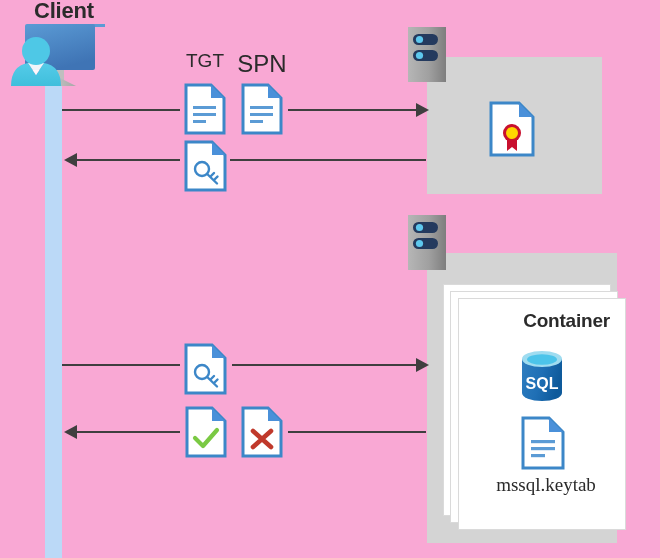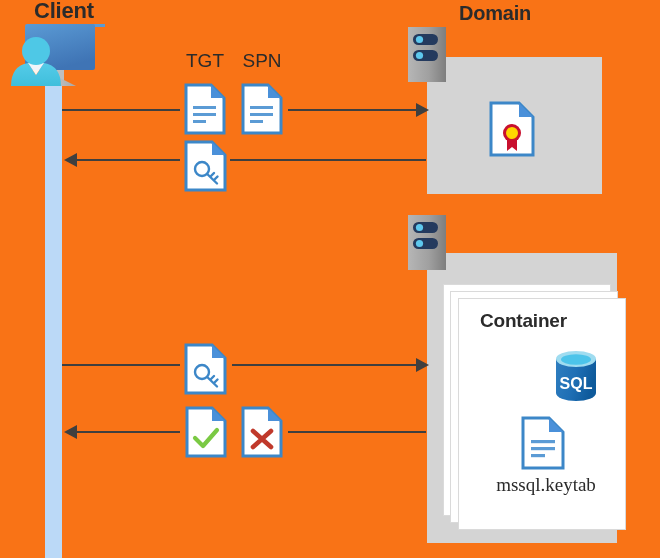--- a/index.html
+++ b/index.html
@@ -8,21 +8,21 @@
     background: #ffffff;
   }
   body {
     font-family: "Liberation Sans", sans-serif;
     -webkit-font-smoothing: antialiased;
   }
   #canvas {
     position: relative;
     width: 660px;
     height: 558px;
-    background: #f97316;
+    background: #f9a8d4;
     overflow: hidden;
   }
   .abs { position: absolute; }
 
   
   .label-title {
     font-weight: bold;
     color: #2b2b2b;
     line-height: 1.12;
     letter-spacing: -0.2px;
@@ -46,21 +46,21 @@
     font-size: 20px;
     width: 160px;
   }
   #linux-title {
     left: 459px; top: 221px;
     font-size: 20px;
   }
   #container-title {
     left: 480px; top: 310px;
     width: 130px;
-    text-align: left;
+    text-align: right;
     font-size: 19px;
   }
   #keytab-label {
     left: 470px; top: 474px;
     width: 152px;
     text-align: center;
     font-size: 19px;
     font-family: Liberation Serif, serif;
   }
   #accepted-denied {
@@ -72,21 +72,21 @@
   #tgt-label {
     left: 180px; top: 50px;
     width: 50px;
     text-align: center;
     font-size: 19px;
   }
   #spn-label {
     left: 236px; top: 50px;
     width: 52px;
     text-align: center;
-    font-size: 19px;
+    font-size: 24px;
   }
 
   
   #client-lifeline {
     left: 45px; top: 85px;
     width: 17px; height: 473px;
     background: #bbd9f7;
   }
 
   
@@ -146,21 +146,21 @@
 
       <path d="M20 41 l8 12 l8 -12 q-8 -3 -16 0 z" fill="#ffffff" opacity="0.92"></path>
 
       <circle cx="28" cy="29" r="14" fill="#4ec8e6"></circle>
     </svg>
   </div>
 
   <div class="abs gray-box" id="dc-box"></div>
 
   <div class="abs label-title" id="dc-title">
-    <span>Domain</span><br>
+    <br>
   </div>
 
   <div class="abs" style="left:408px; top:27px; width:38px; height:55px;">
     <svg class="icon" width="38" height="55" viewBox="0 0 38 55" xmlns="http://www.w3.org/2000/svg">
       <defs>
         <linearGradient id="rackGrad1" x1="0" y1="0" x2="1" y2="0">
           <stop offset="0%" stop-color="#b6b6b6"></stop>
           <stop offset="55%" stop-color="#a0a0a0"></stop>
           <stop offset="100%" stop-color="#7e7e7e"></stop>
         </linearGradient>
@@ -203,21 +203,21 @@
       <circle cx="11.5" cy="28.5" r="3.6" fill="#5ec8ee"></circle>
     </svg>
   </div>
 
   <div class="abs card" id="card-back"></div>
   <div class="abs card" id="card-mid"></div>
   <div class="abs card" id="card-front"></div>
 
   <div class="abs label-title" id="container-title">Container</div>
 
-  <div class="abs" style="left:518px; top:348px; width:48px; height:56px;margin-left:34px;">
+  <div class="abs" style="left:518px; top:348px; width:48px; height:56px;">
     <svg class="icon" width="48" height="56" viewBox="0 0 48 56" xmlns="http://www.w3.org/2000/svg">
       <defs>
         <linearGradient id="sqlBody" x1="0" y1="0" x2="1" y2="0.3">
           <stop offset="0%" stop-color="#2f7ec0"></stop>
           <stop offset="55%" stop-color="#1f6fb5"></stop>
           <stop offset="100%" stop-color="#0e5a9b"></stop>
         </linearGradient>
       </defs>
       <path d="M4 11 H44 V45 a20 8 0 0 1 -40 0 Z" fill="url(#sqlBody)"></path>
       <ellipse cx="24" cy="11" rx="20" ry="8" fill="#9fdcf0"></ellipse>

